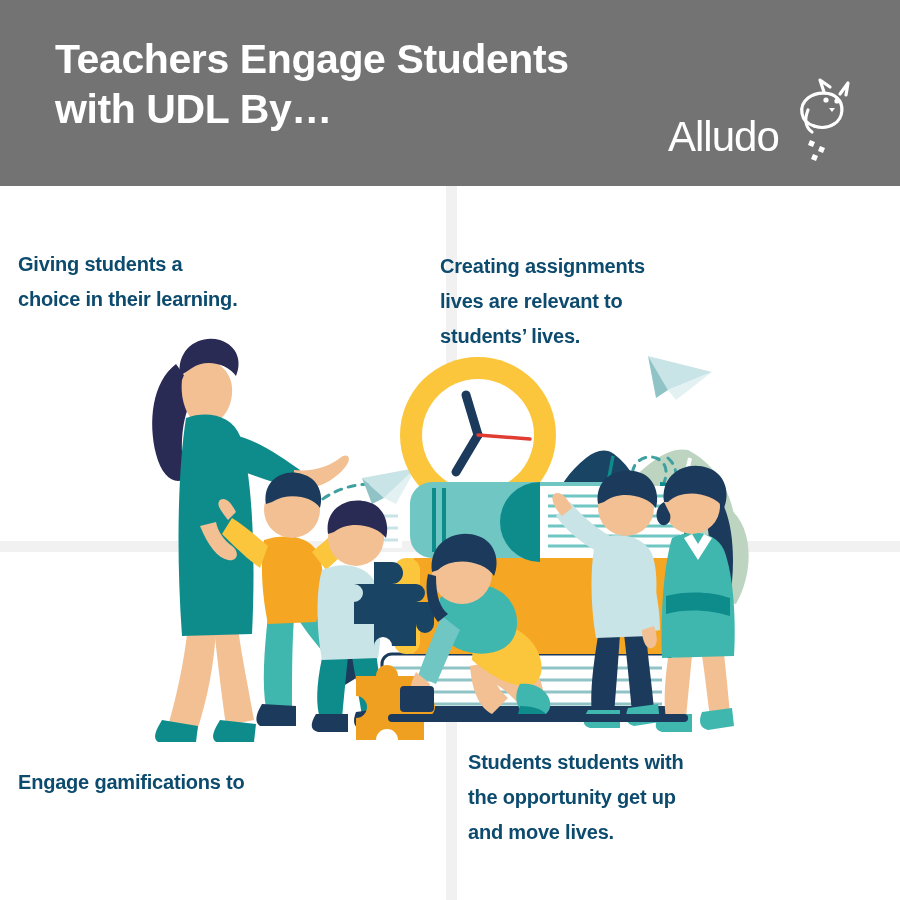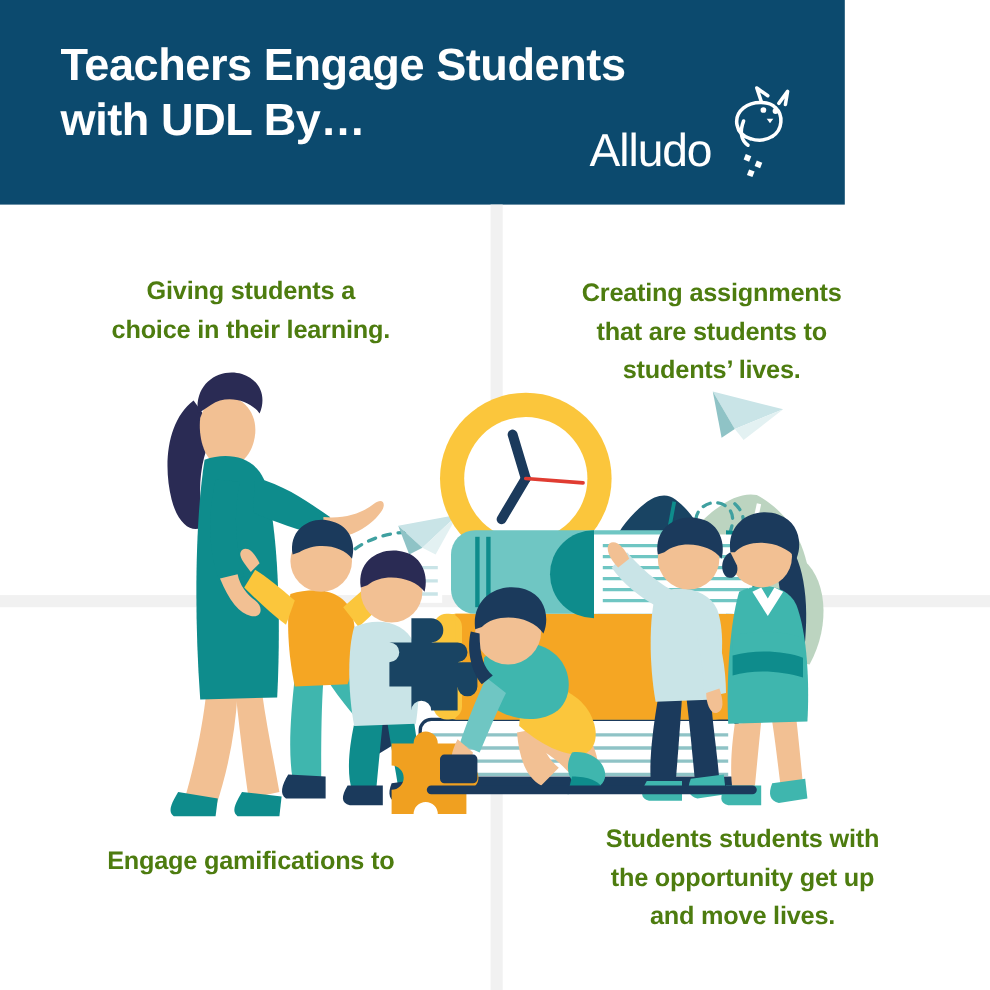--- a/index.html
+++ b/index.html
@@ -2,21 +2,21 @@
 <html><head>
 <meta charset="utf-8">
 <style>
   html,body{margin:0;padding:0;background:#fff;}
   body{font-family:"Liberation Sans",sans-serif;}
   #poster{
     position:relative;width:900px;height:900px;background:#ffffff;overflow:hidden;
   }
   
   #header{
-    position:absolute;left:0;top:0;width:768px;height:186px;background:#0c4a6e;
+    position:absolute;left:0;top:0;width:900px;height:186px;background:#737373;
   }
   #header-title{
     position:absolute;left:55px;top:34px;width:620px;
     color:#ffffff;font-size:41px;line-height:50px;font-weight:bold;
     letter-spacing:-0.4px;
   }
   #header-title .l2{display:block;}
   #logo{
     position:absolute;right:42px;top:92px;width:190px;height:72px;
   }
@@ -29,22 +29,22 @@
   
   .divider-v{
     position:absolute;left:446px;top:186px;width:11px;height:714px;background:#f1f1f1;
   }
   .divider-h{
     position:absolute;left:0px;top:541px;width:900px;height:11px;background:#f1f1f1;
   }
 
   
   .quad-text{
-    position:absolute;color:#4d7c0f;font-weight:bold;text-align:center;
-    font-size:23px;line-height:35px;letter-spacing:-0.2px;
+    position:absolute;color:#0c4a6e;font-weight:bold;
+    font-size:20px;line-height:35px;letter-spacing:-0.2px;
   }
   #q-tl{left:18px;top:247px;width:420px;}
   #q-tr{left:440px;top:237px;width:414px;margin-top:12px;}
   #q-bl{left:18px;top:765px;width:420px;}
   #q-br{left:468px;top:745px;width:414px;}
 
   
   #art{position:absolute;left:0;top:186px;width:900px;height:714px;}
   #art svg{display:block;}
 </style>
@@ -343,21 +343,21 @@
     </svg>
   </div>
 
   <div class="quad-text" id="q-tl">
     <div>Giving students a</div>
     <div>choice in their learning.</div>
   </div>
 
   <div class="quad-text" id="q-tr">
     <div>Creating assignments</div>
-    <div>that are students to</div>
+    <div>lives are relevant to</div>
     <div>students’ lives.</div>
   </div>
 
   <div class="quad-text" id="q-bl">
     <div>Engage gamifications to</div>
   </div>
 
   <div class="quad-text" id="q-br">
     <div>Students students with</div>
     <div>the opportunity get up</div>

